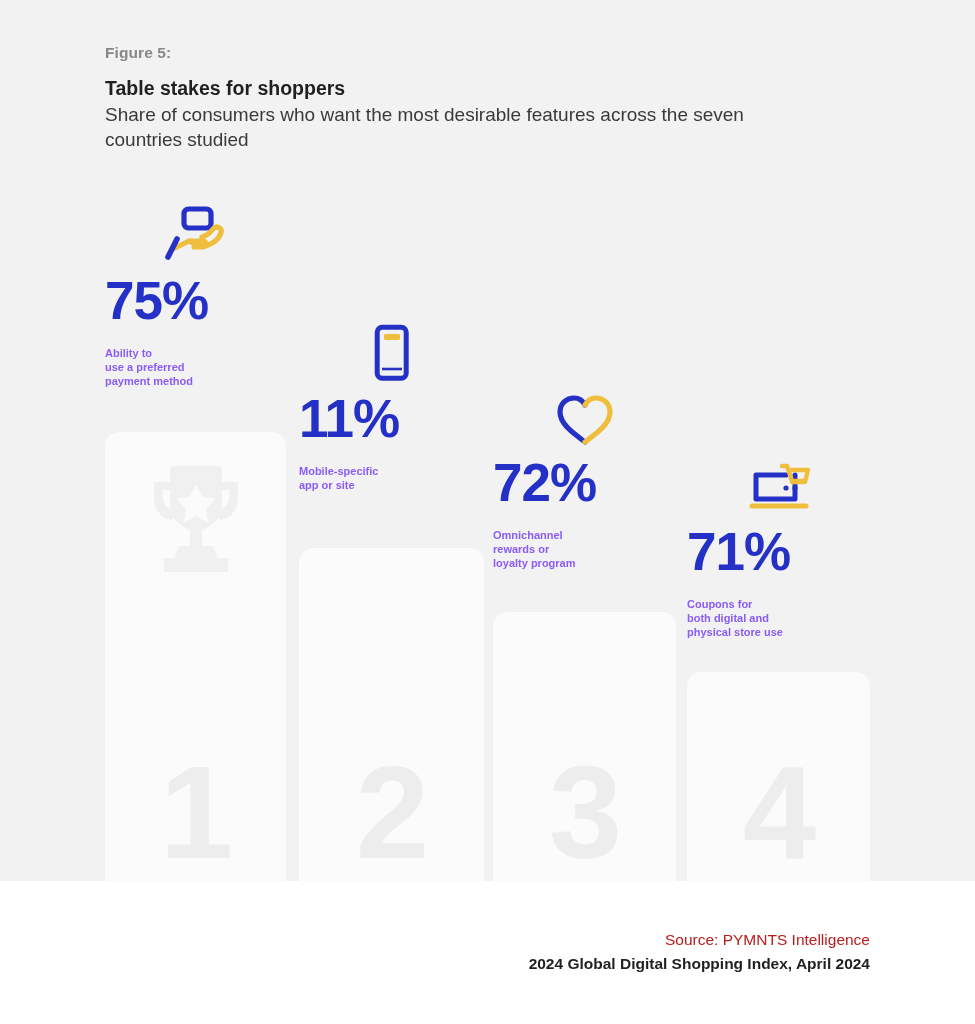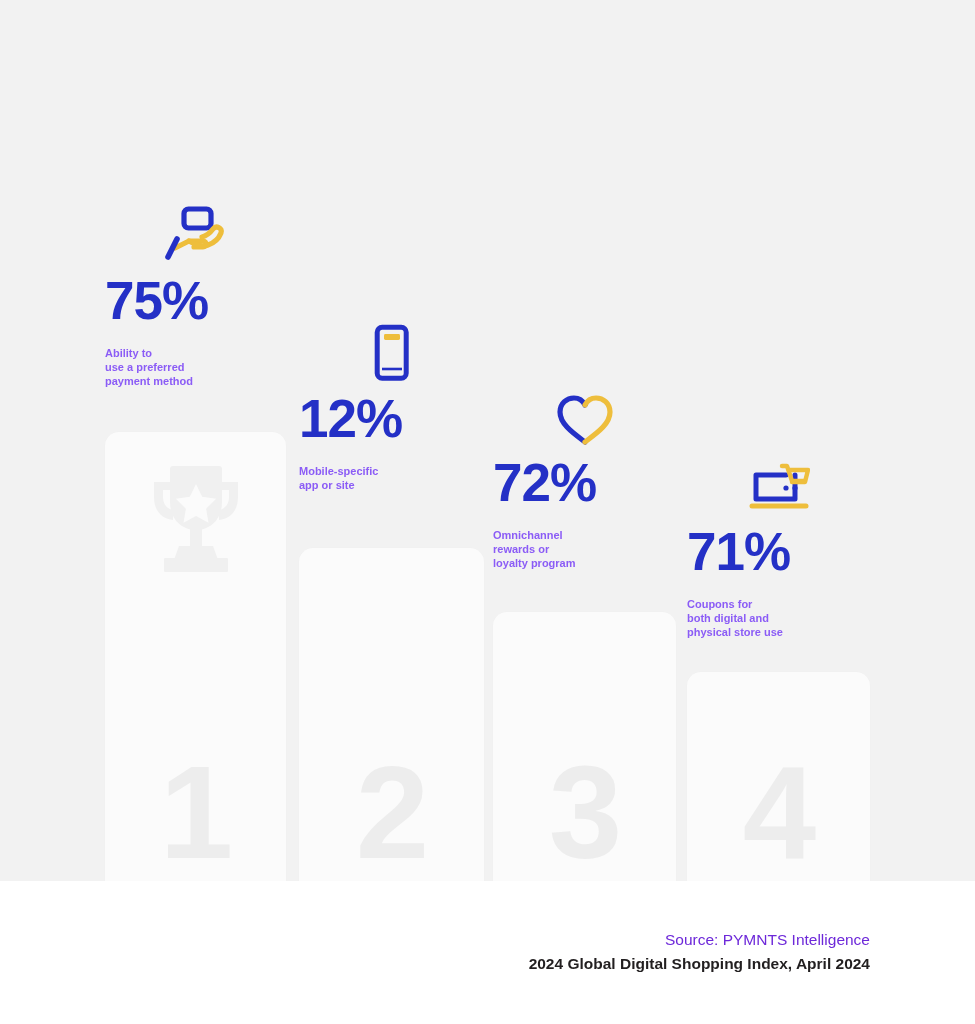--- a/index.html
+++ b/index.html
@@ -126,33 +126,38 @@
   }
   .footer-text {
     position: absolute;
     right: 105px;
     top: 928px;
     text-align: right;
     width: 800px;
   }
   .footer-line {
     font-size: 15.5px;
-    color: #6d28d9;
+    color: #b91c1c;
     line-height: 1.55;
   }
   .footer-line.bold {
     font-weight: bold;
     color: #221f20;
   }
 </style>
 </head>
 <body>
 
 <div id="figure-root">
 
+  <div class="header">
+    <div class="fig-label">Figure 5:</div>
+    <div class="fig-title">Table stakes for shoppers</div>
+    <div class="fig-subtitle">Share of consumers who want the most desirable features across the seven countries studied</div>
+  </div>
 
   <div class="podium">
 
     <div class="bar" style="left:105px; top:432px; width:181px; height:449px;">
       <div class="trophy-wrap">
         <svg width="118" height="116" viewBox="0 0 118 116">
           <g fill="#f0f0f0">
             <rect x="33" y="4" width="52" height="13" rx="3"></rect>
             <path d="M33 14 h52 v26 c0 17 -11.5 28 -26 28 s-26 -11 -26 -28 z"></path>
             <path d="M33 20 h-16 v15 c0 14 8 22 19 23 v-10 c-6 -1 -10 -6 -10 -13 v-7 h7z"></path>
@@ -196,21 +201,21 @@
   </div>
 
   <div class="stat" style="left:299px; top:318px; width:185px;">
     <div class="stat-icon">
       <svg width="36" height="58" viewBox="0 0 36 58">
         <rect x="3.2" y="3.2" width="29" height="51" rx="5" fill="none" stroke="#2430c6" stroke-width="5"></rect>
         <rect x="10" y="10" width="16" height="6" rx="1.4" fill="#eebe3c"></rect>
         <line x1="8" y1="45" x2="28" y2="45" stroke="#2430c6" stroke-width="2.6"></line>
       </svg>
     </div>
-    <div class="stat-value">12%</div>
+    <div class="stat-value">11%</div>
     <div class="stat-label">Mobile-specific
 app or site</div>
   </div>
 
   <div class="stat" style="left:493px; top:382px; width:183px;">
     <div class="stat-icon">
       <svg width="60" height="52" viewBox="0 0 60 52">
         <path d="M30 48 C18 39 5 30 5 18 C5 9 12 4 19 4 c5 0 9 3 11 7" fill="none" stroke="#2430c6" stroke-width="5.2" stroke-linecap="round" stroke-linejoin="round"></path>
         <path d="M30 48 C42 39 55 30 55 18 C55 9 48 4 41 4 c-5 0 -9 3 -11 7" fill="none" stroke="#eebe3c" stroke-width="5.2" stroke-linecap="round" stroke-linejoin="round"></path>
       </svg>

